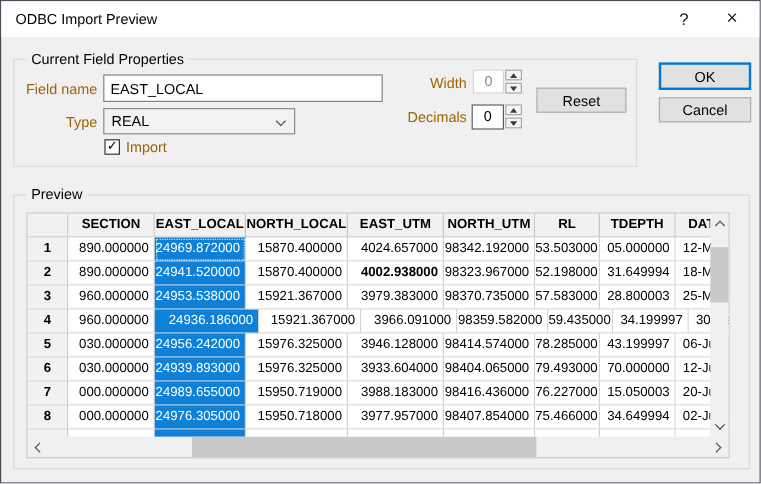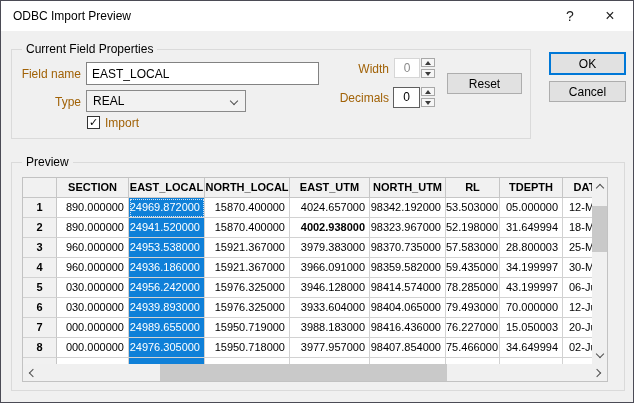--- a/index.html
+++ b/index.html
@@ -180,21 +180,21 @@
           <div class="gcell td" style="width: 85px;">15921.367000</div>
           <div class="gcell td" style="width: 80px;">3979.383000</div>
           <div class="gcell td" style="width: 76px;">98370.735000</div>
           <div class="gcell td" style="width: 54px;">57.583000</div>
           <div class="gcell td" style="width: 63px;">28.800003</div>
           <div class="gcell td left" style="width: 44px;">25-Ma</div>
         </div>
         <div class="grow">
           <div class="gcell rn" style="width: 34px;">4</div>
           <div class="gcell td" style="width: 72px;">960.000000</div>
-          <div class="gcell td sel" style="width: 76px;">24936.186000</div>
+          <div class="gcell td sel" style="width: 87px;">24936.186000</div>
           <div class="gcell td" style="width: 85px;">15921.367000</div>
           <div class="gcell td" style="width: 80px;">3966.091000</div>
           <div class="gcell td" style="width: 76px;">98359.582000</div>
           <div class="gcell td" style="width: 54px;">59.435000</div>
           <div class="gcell td" style="width: 63px;">34.199997</div>
           <div class="gcell td left" style="width: 44px;">30-Ma</div>
         </div>
         <div class="grow">
           <div class="gcell rn" style="width: 34px;">5</div>
           <div class="gcell td" style="width: 72px;">030.000000</div>

